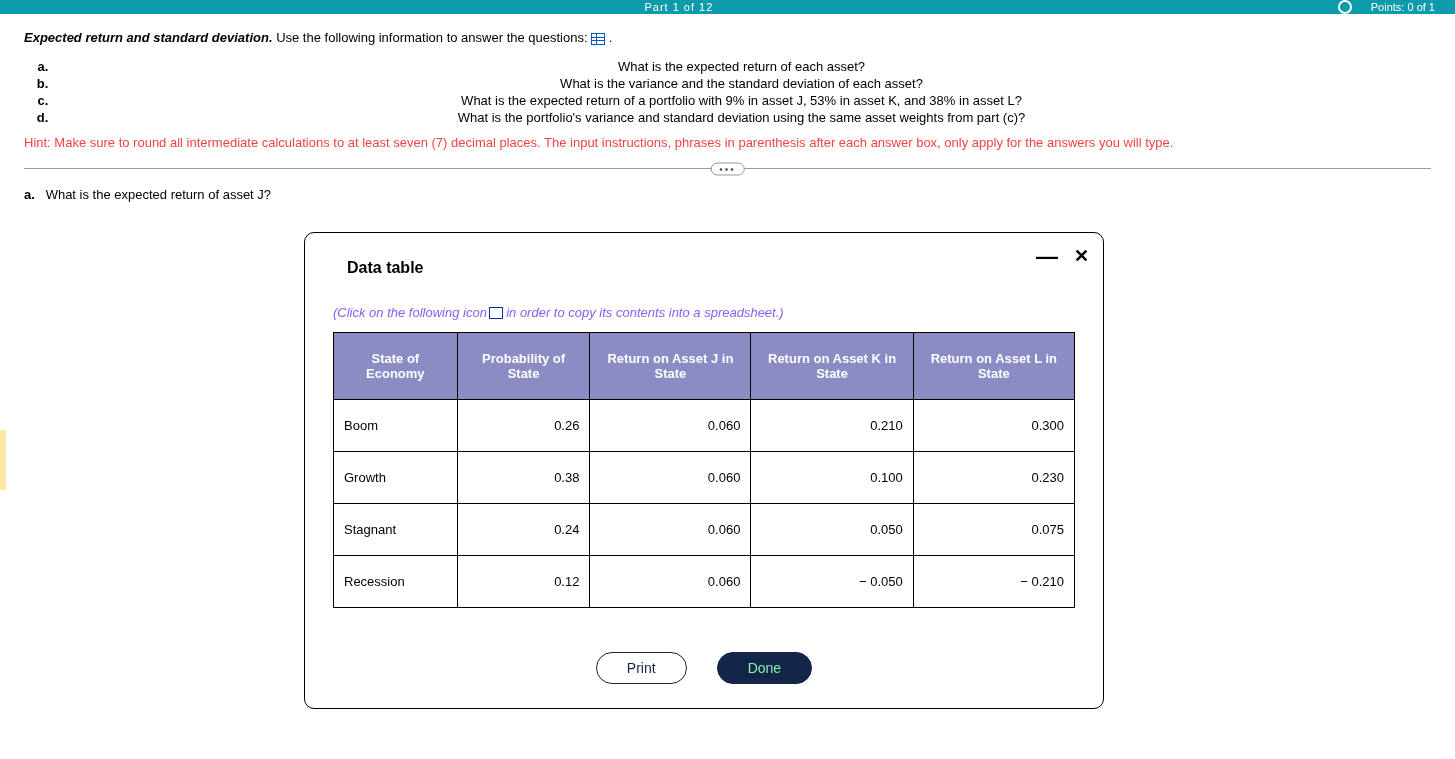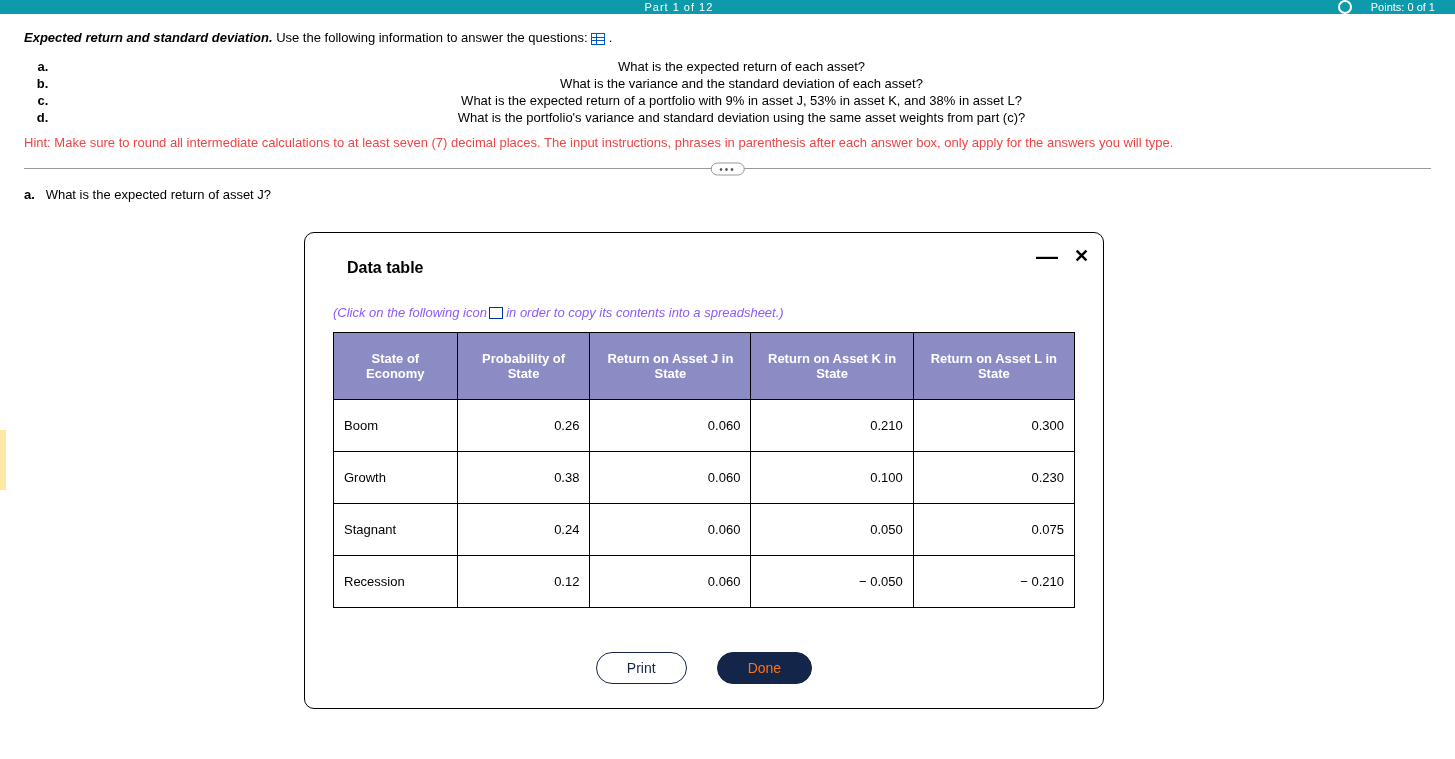--- a/index.html
+++ b/index.html
@@ -123,21 +123,21 @@
   }
   table.data td.state { text-align:left; min-width:110px;}
   table.data td.num { text-align:right; min-width:120px;}
   .modal-buttons {
     display:flex; justify-content:center; gap:30px; margin-top: 44px;
   }
   .btn {
     padding: 7px 30px; border-radius: 22px; font-size:14px; cursor:pointer;
   }
   .btn-outline { background:#fff; border:1px solid #14254a; color:#14254a;}
-  .btn-solid { background:#14254a; border:1px solid #14254a; color:#f97316;}
+  .btn-solid { background:#14254a; border:1px solid #14254a; color:#86efac;}
   .side-strip {
     position:absolute; left:0; top:430px; width:6px; height:60px; background:#ffe8a3;
   }
 </style>
 </head>
 <body>
 
 <div class="top-bar">
   <span class="top-bar-left">Part 1 of 12</span>
   <span class="top-bar-right">

